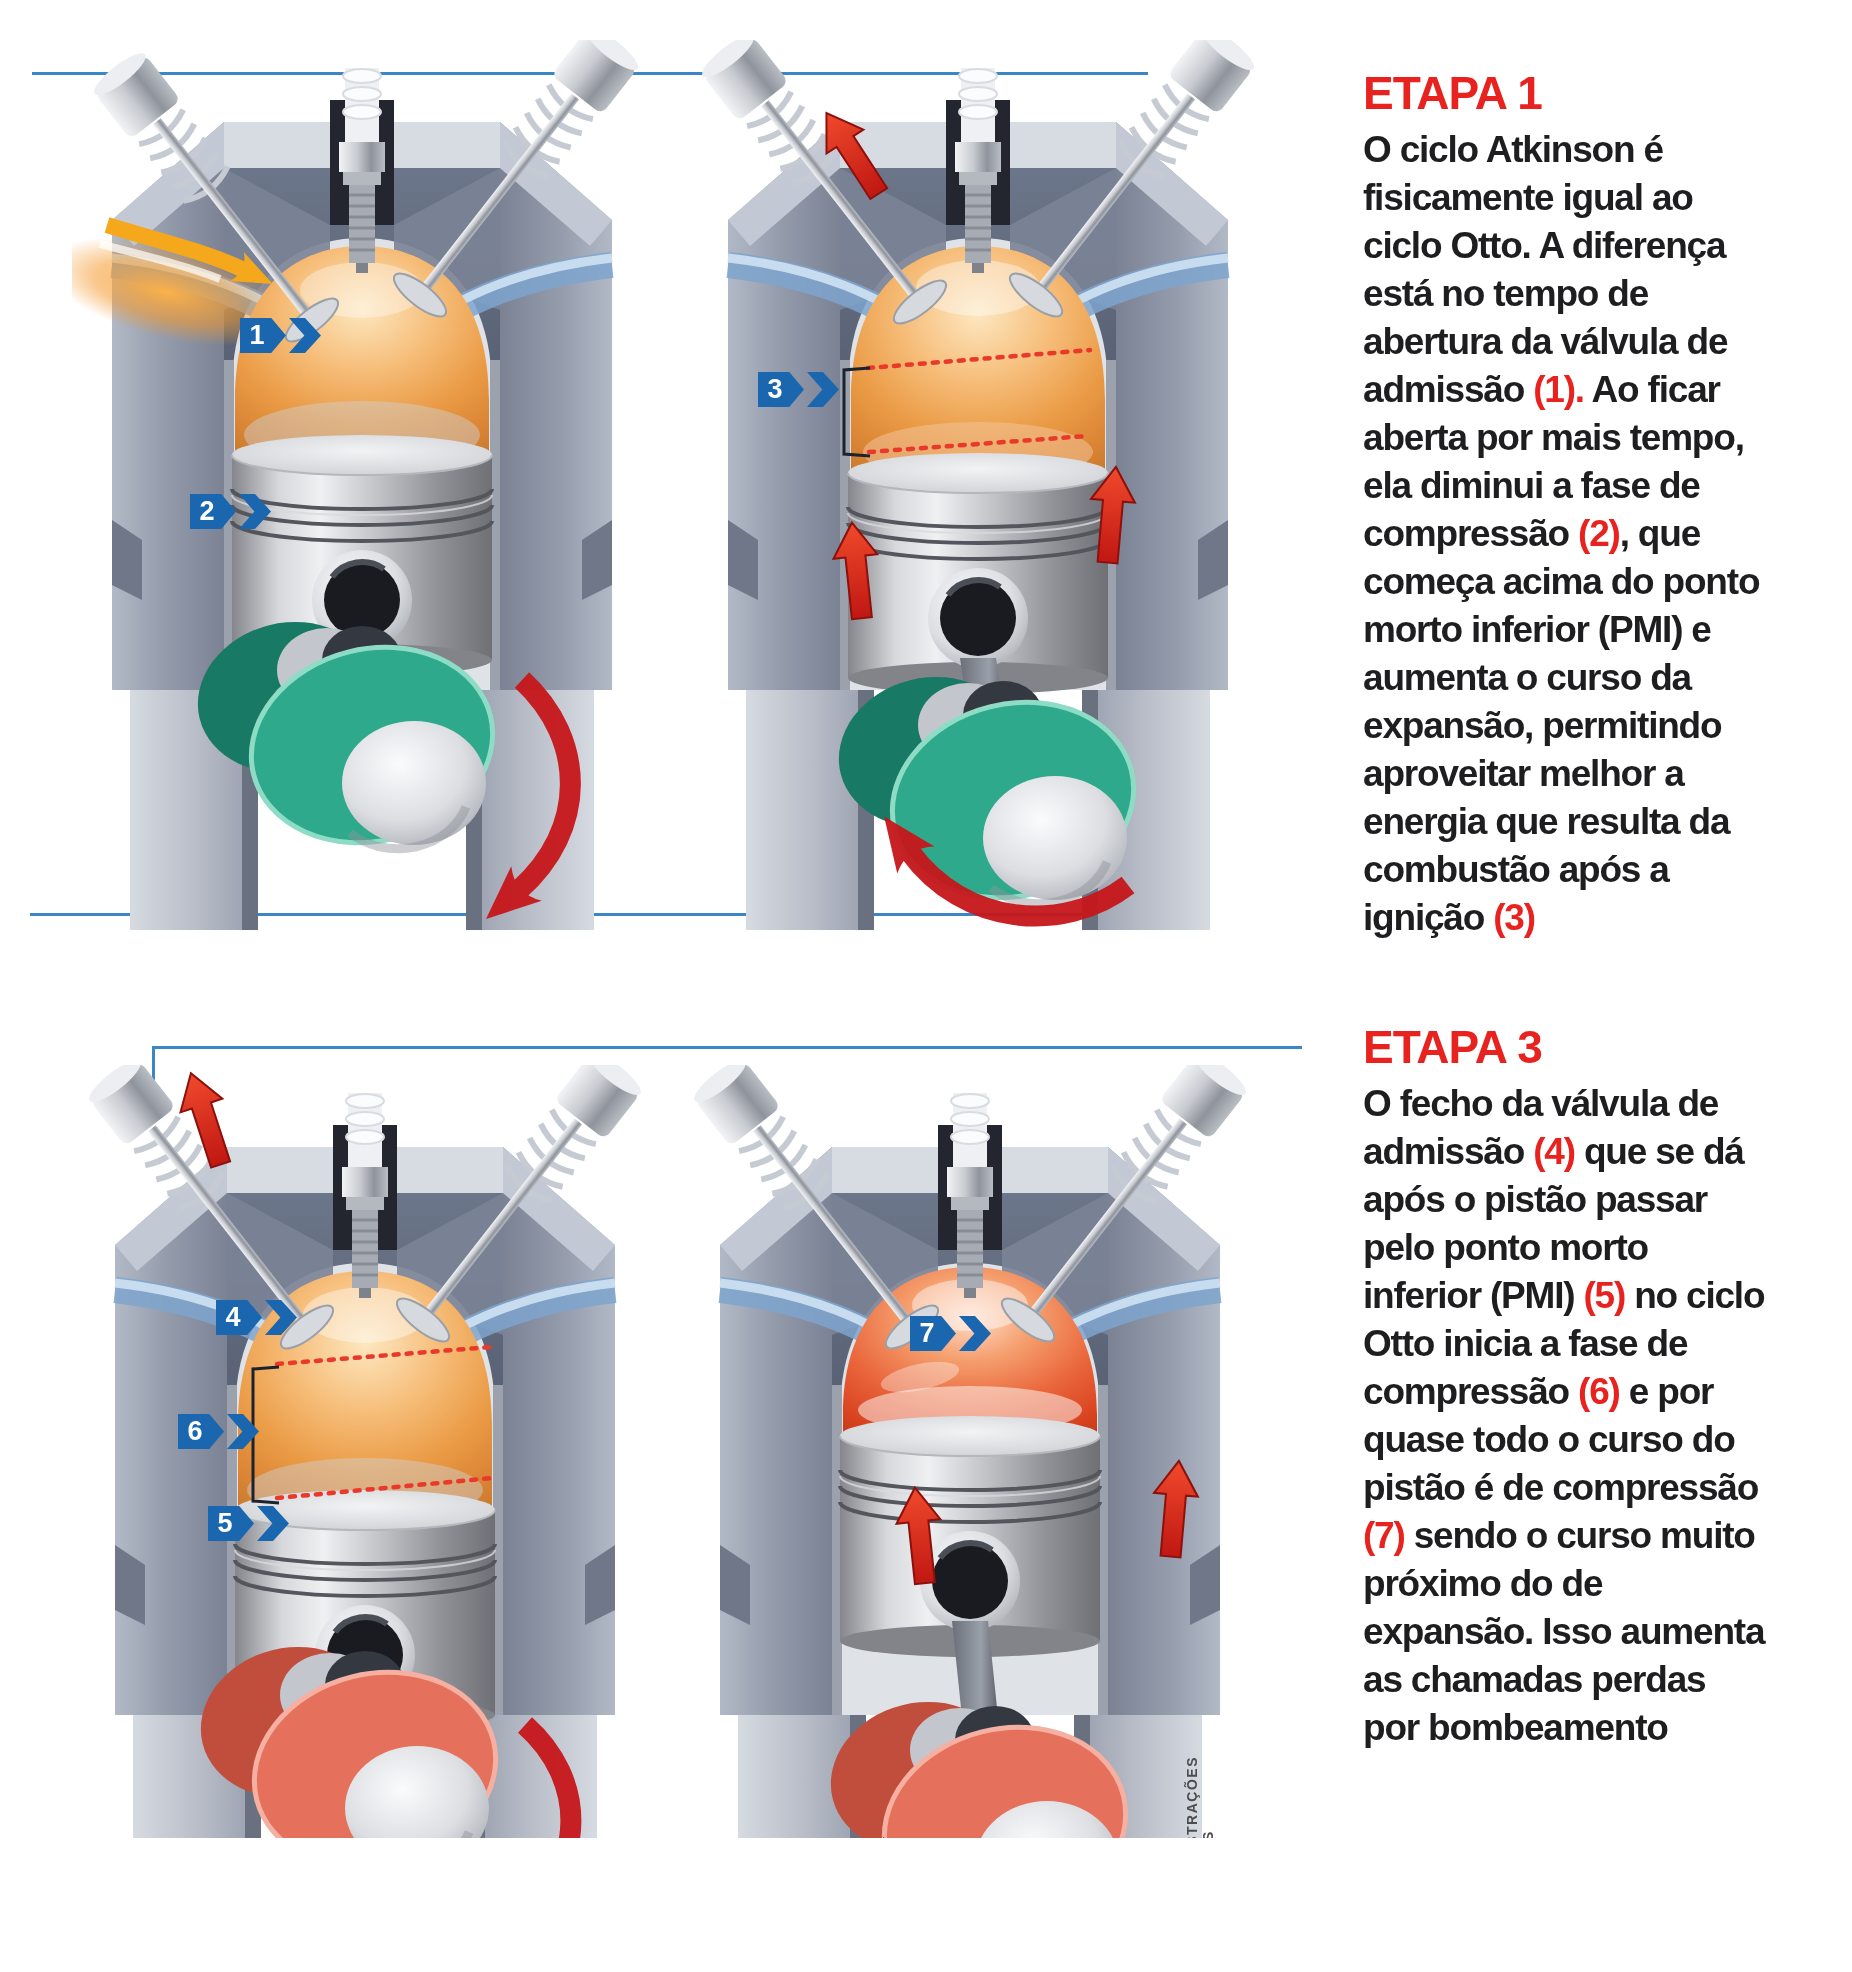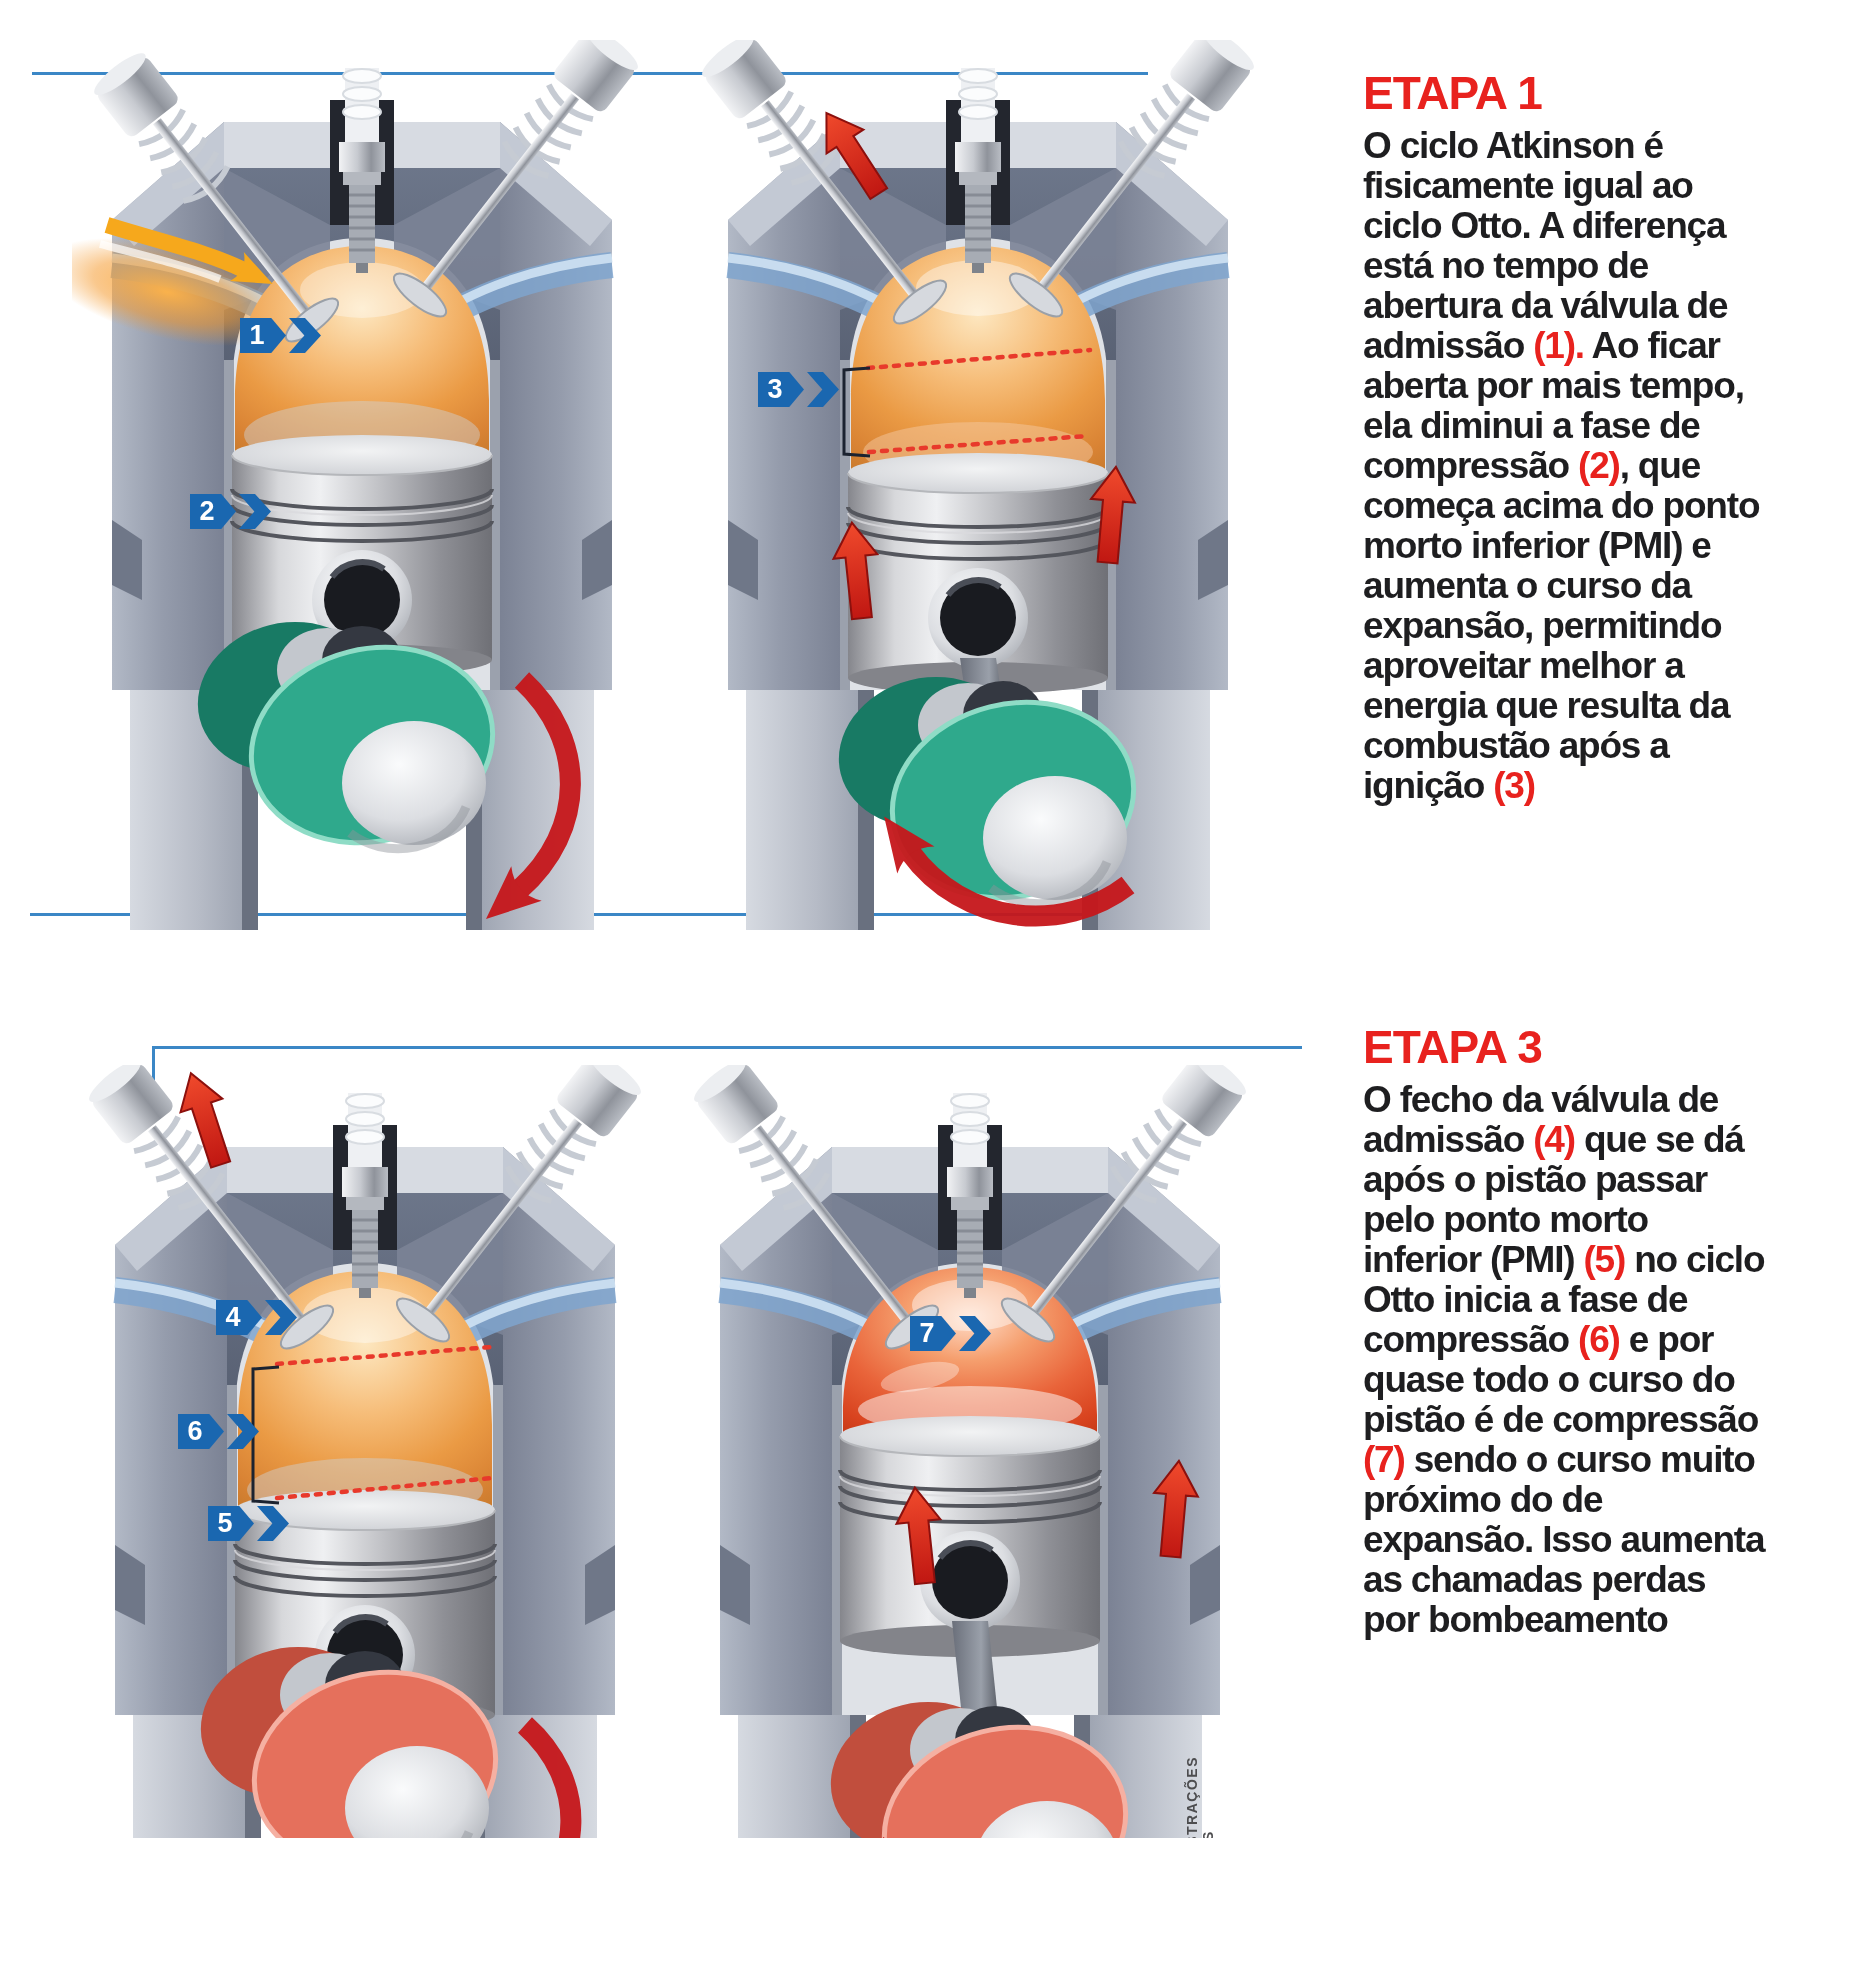--- a/index.html
+++ b/index.html
@@ -5,21 +5,21 @@
   html,body{margin:0;padding:0;background:#fff;font-family:"Liberation Sans",sans-serif;}
   #stage{position:relative;width:1852px;height:1838px;background:#fff;overflow:hidden;}
 
   .frameline{position:absolute;background:var(--frame-blue,#3b87c6);z-index:1;}
   .frameline.light{background:var(--frame-blue-light,#9ec6e2);}
 
   svg.panel{position:absolute;z-index:10;}
 
   .etapa-heading{position:absolute;margin:0;font-size:46px;font-weight:800;letter-spacing:-1px;
     color:var(--accent-red,#e8221e);z-index:20;}
-  .etapa-body{position:absolute;margin:0;width:404px;font-size:37px;line-height:40px;font-weight:700;
+  .etapa-body{position:absolute;margin:0;width:404px;font-size:37px;line-height:48px;font-weight:700;
     letter-spacing:-1.2px;color:#1e1e20;z-index:20;}
   .etapa-body .red{color:var(--accent-red,#e8221e);}
 
   .marker{position:absolute;display:flex;align-items:center;gap:3px;z-index:30;}
   .mk-tag{width:46px;height:35px;background:var(--label-blue,#1a67b0);
     clip-path:polygon(0 0,68% 0,100% 50%,68% 100%,0 100%);
     color:#fff;font-weight:800;font-size:27px;line-height:35px;text-align:center;
     padding-right:12px;box-sizing:border-box;}
   .mk-chev{width:32px;height:35px;background:var(--label-blue,#1a67b0);
     clip-path:polygon(0 0,50% 0,100% 50%,50% 100%,0 100%,48% 50%);}

